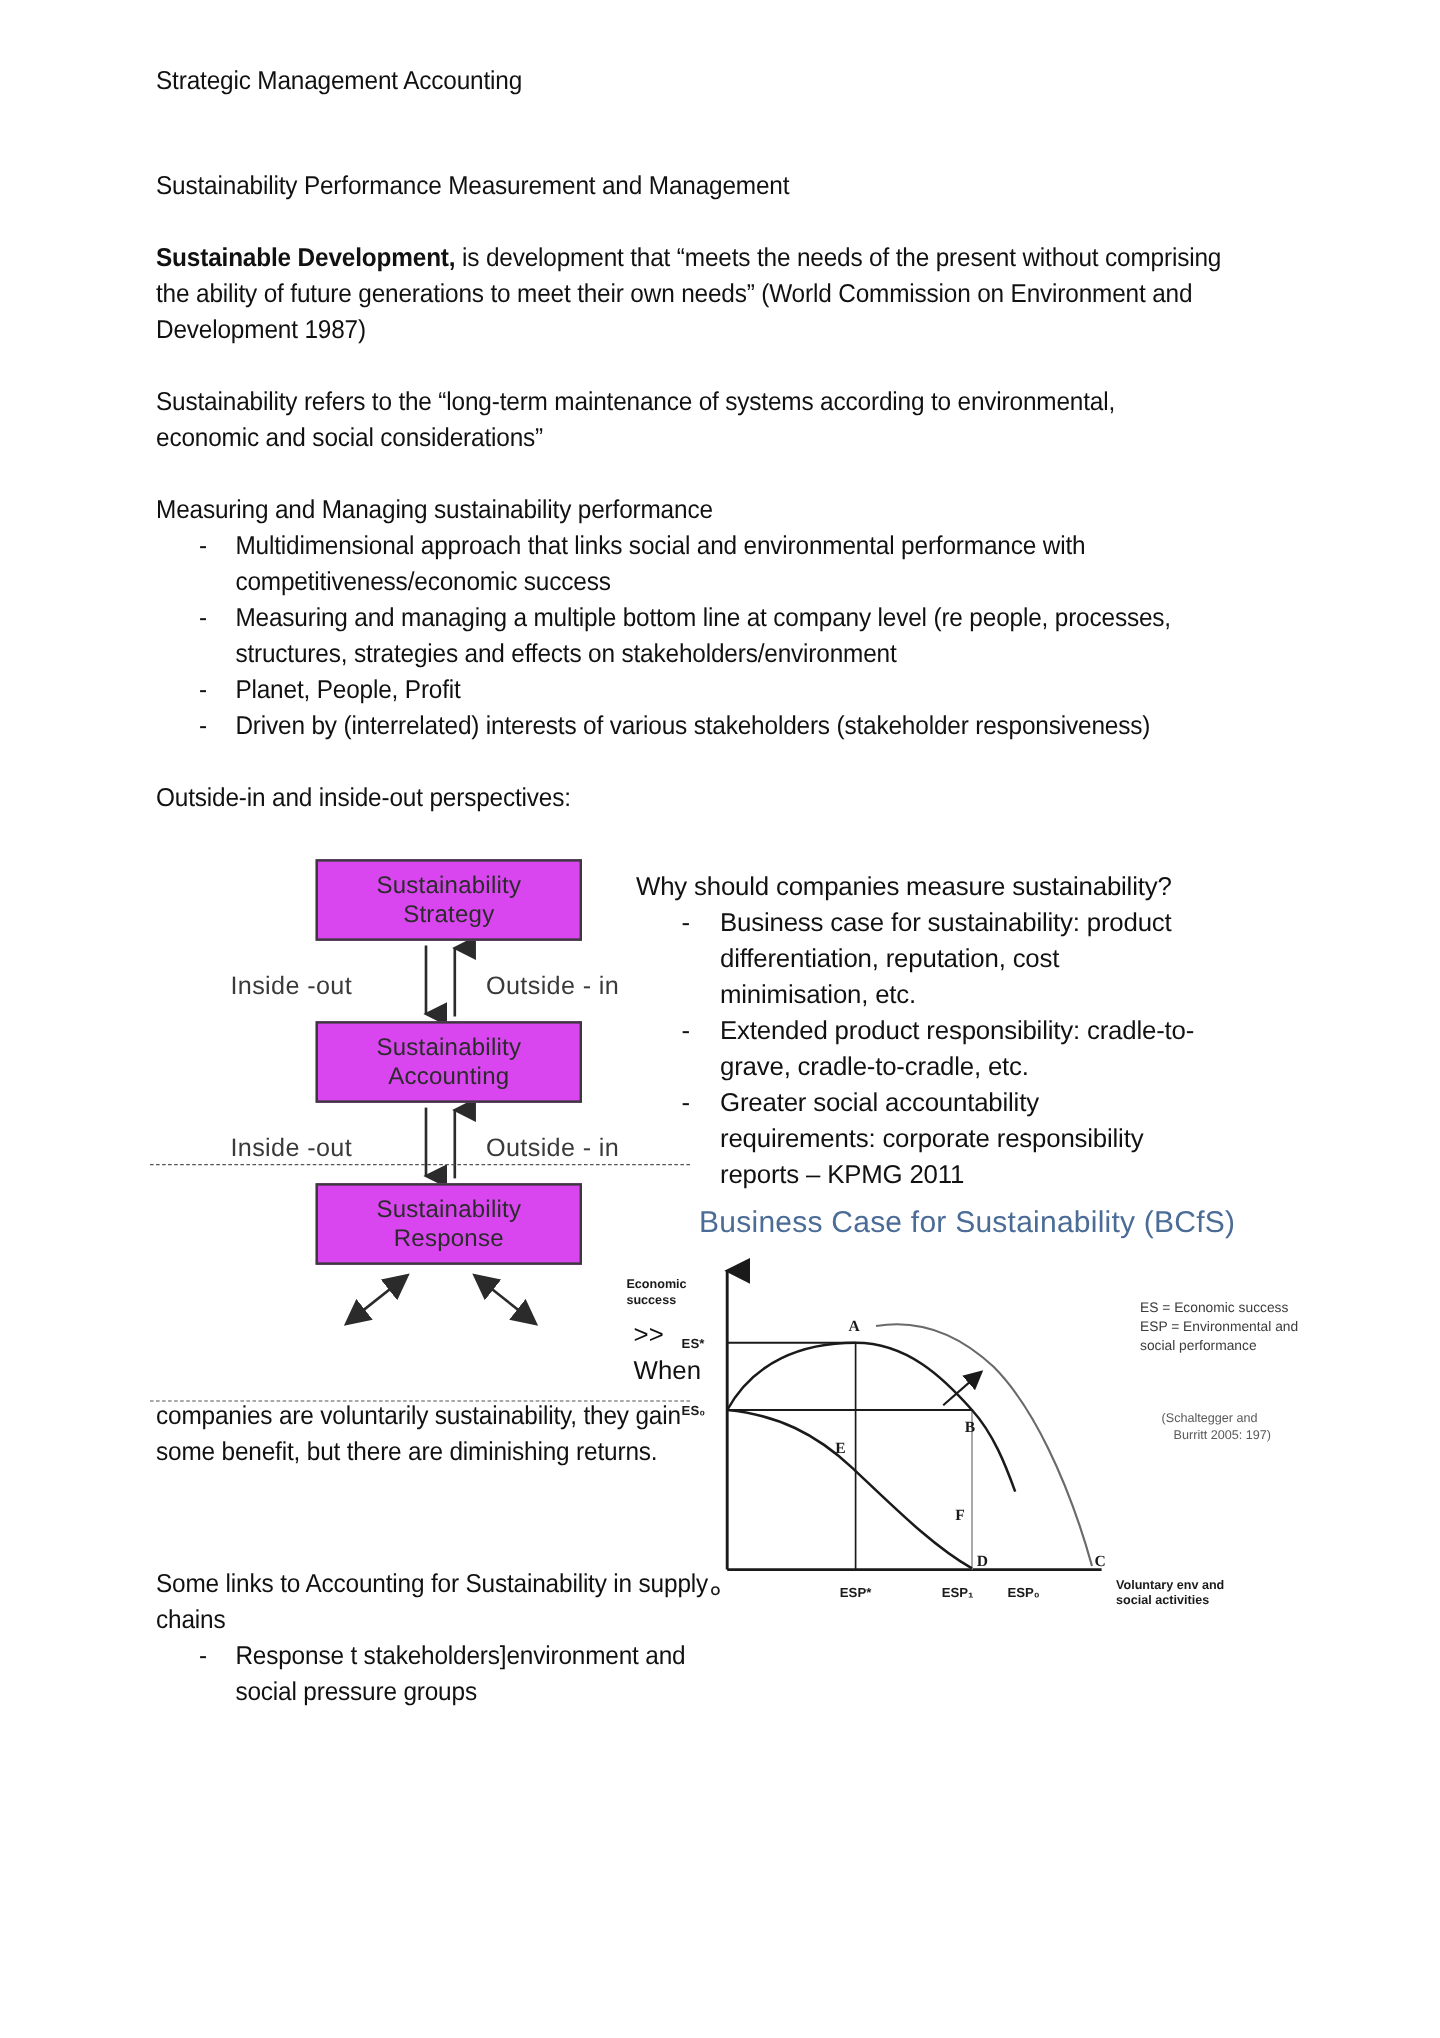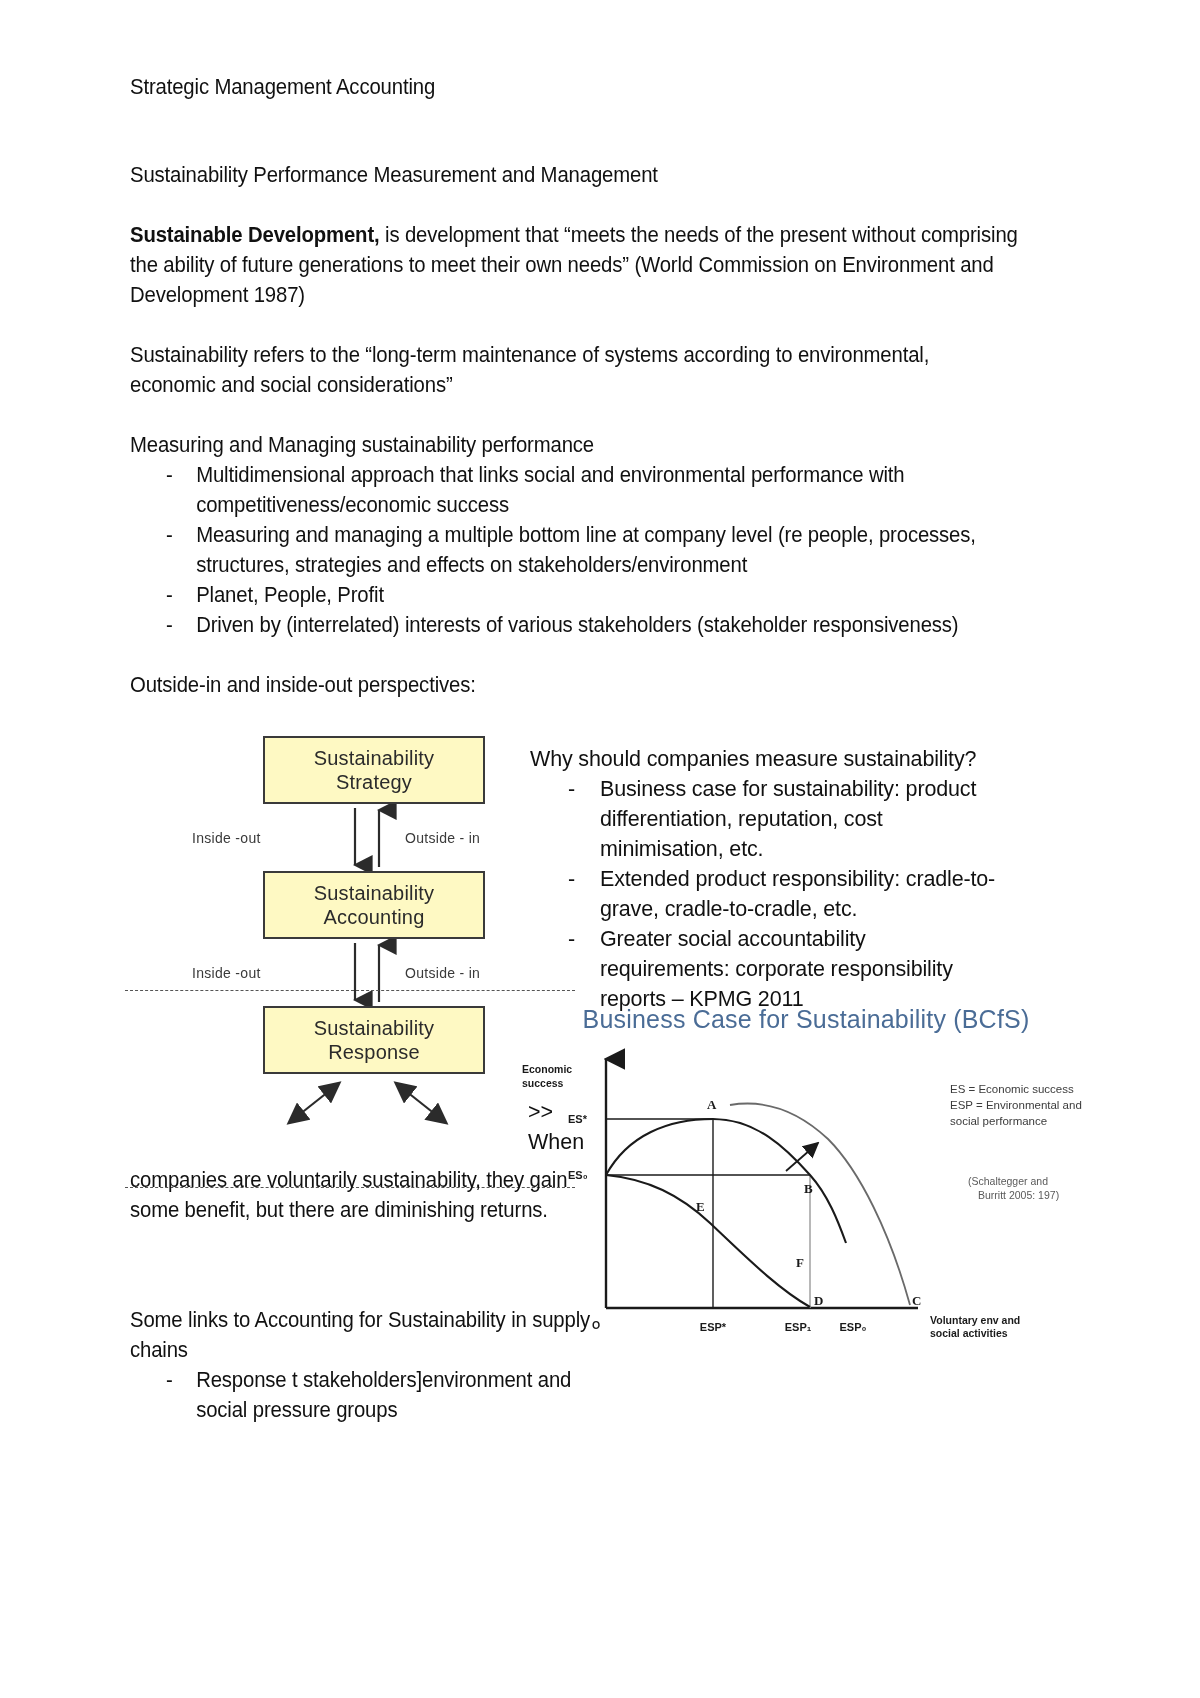--- a/index.html
+++ b/index.html
@@ -9,21 +9,21 @@
     font-family:"Liberation Sans", sans-serif;
     color:#000000;
     position:relative;
     overflow:hidden;
   }
   .page{
     position:absolute;
     left:0;top:0;
     width:1200px;height:1326px;
     box-sizing:border-box;
-    padding:72px 130px 0 130px;
+    padding:52px 130px 0 130px;
   }
   
   .body-text{
     font-family:"Liberation Sans", sans-serif;
     font-size:21.5px;
     line-height:30px;
     letter-spacing:-0.15px;
     color:#111;
     transform-origin:left top;
   }
@@ -64,36 +64,36 @@
   .fig1{
     position:relative;
     width:400px;height:460px;
     margin-left:50px;
   }
   .fig1 .boxo{
     position:absolute;
     box-sizing:border-box;
     width:222px;height:68px;
     border:2px solid #3a3a3a;
-    background:#fef9c3;
+    background:#d946ef;
     left:83px;
     display:flex;flex-direction:column;
     align-items:center;justify-content:center;
     font-family:"Liberation Sans", sans-serif;
     font-size:20px;
     line-height:24px;
     color:#2b2b2b;
     letter-spacing:0.2px;
   }
   .fig1 .b1{top:0;}
   .fig1 .b2{top:135px;}
   .fig1 .b3{top:270px;}
   .fig1 .lbl{
     position:absolute;
-    font-size:14px;
+    font-size:21px;
     color:#3a3a3a;
     letter-spacing:0.3px;
     white-space:nowrap;
   }
   .fig1 .lbl-in1{left:12px;top:94px;}
   .fig1 .lbl-out1{left:225px;top:94px;}
   .fig1 .lbl-in2{left:12px;top:229px;}
   .fig1 .lbl-out2{left:225px;top:229px;}
   .fig1 .dashline{
     position:absolute;

